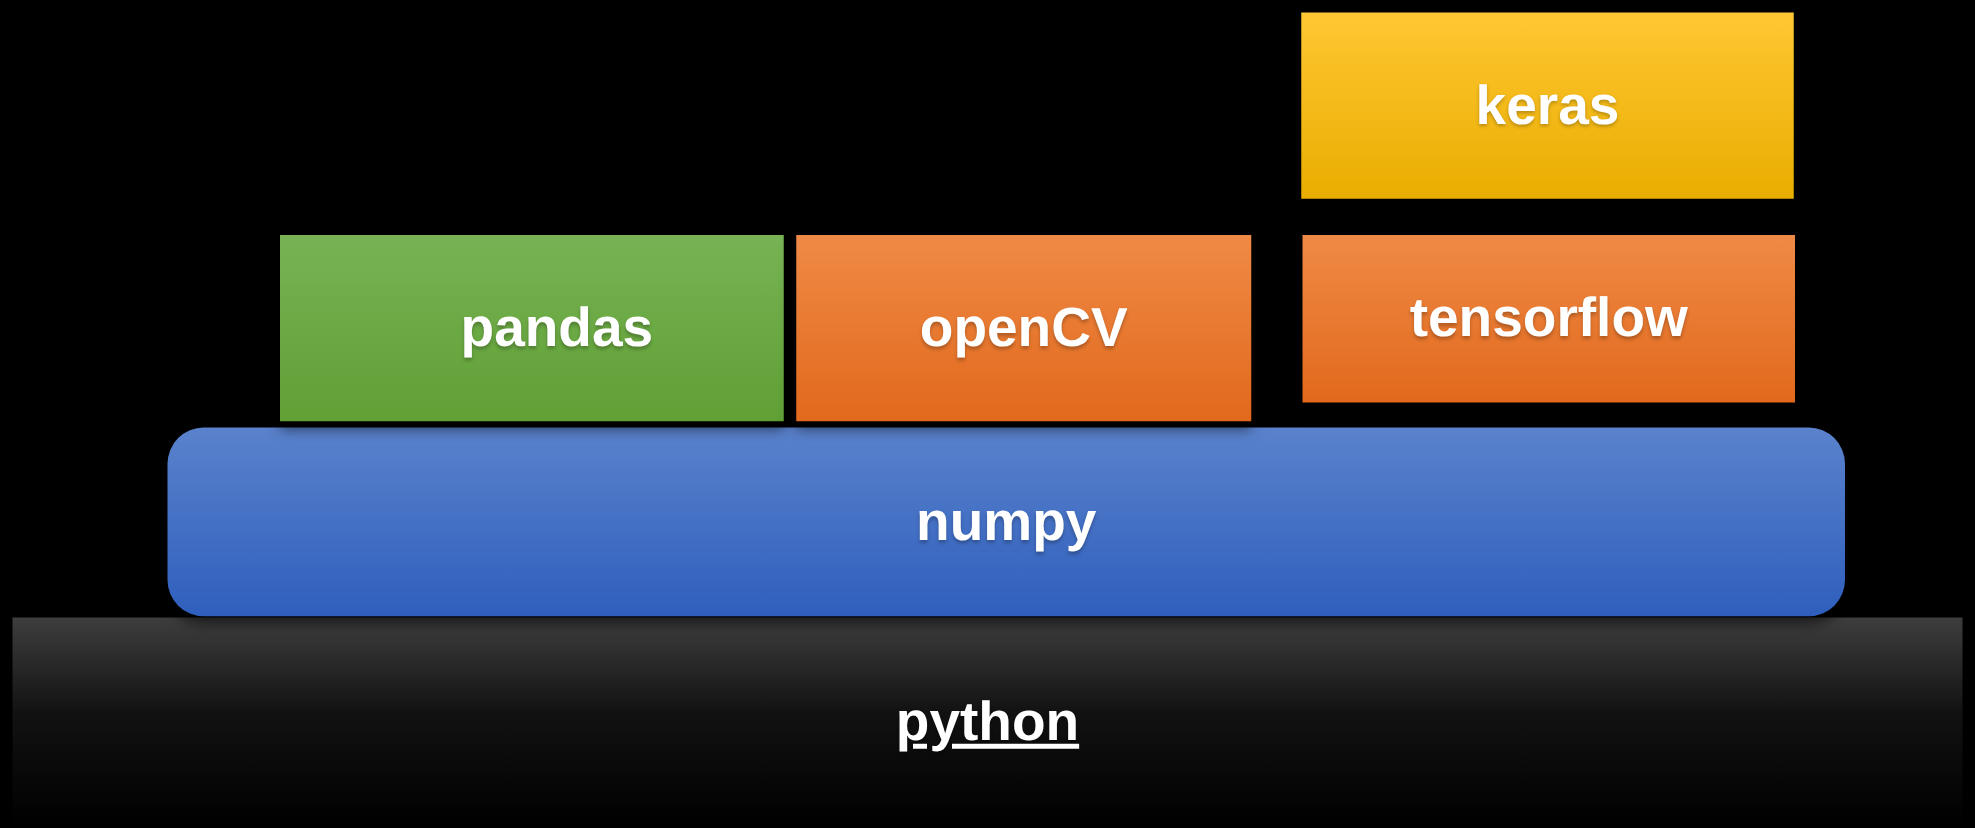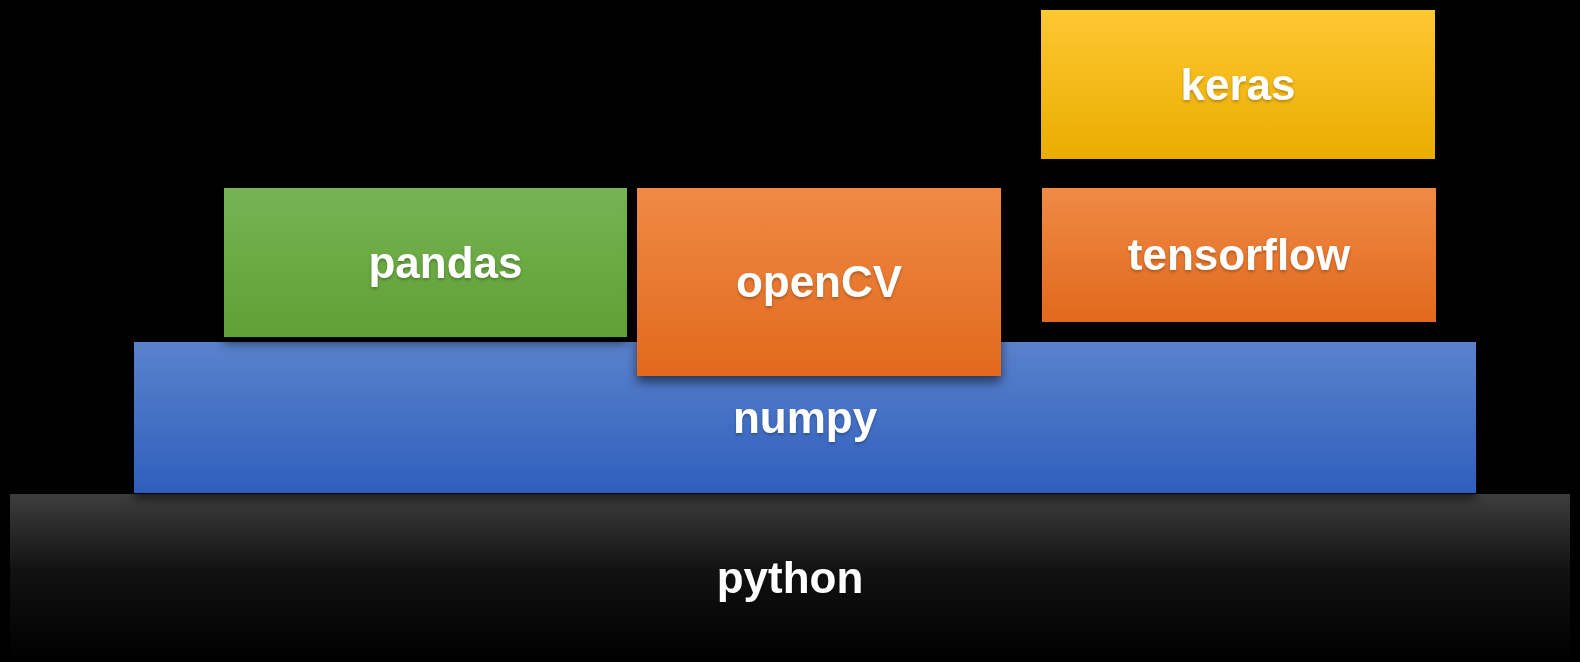--- a/index.html
+++ b/index.html
@@ -24,24 +24,24 @@
     color: #fff;
     font-weight: 700;
     font-size: 44px;
     box-shadow: 0 6px 10px rgba(0,0,0,0.55);
   }
   .box .label {
     text-shadow: 0 2px 3px rgba(0,0,0,0.25);
     white-space: nowrap;
   }
   
-  .box-python     { left: 10px;   top: 494px; width: 1560px; height: 168px; box-shadow: none; }
-  .box-numpy      { left: 134px;  top: 342px; width: 1342px; height: 151px; }
+  .box-python     { left: 10px;   top: 494px; width: 1560px; height: 168px; box-shadow: none; text-decoration: underline; }
+  .box-numpy      { left: 134px;  top: 342px; width: 1342px; height: 151px; border-radius: 29px; }
   .box-pandas     { left: 224px;  top: 188px; width: 363px;  height: 149px; padding-left: 40px; }
-  .box-opencv     { left: 637px;  top: 188px; width: 364px;  height: 188px; }
+  .box-opencv     { left: 637px;  top: 188px; width: 364px;  height: 149px; }
   .box-tensorflow { left: 1042px; top: 188px; width: 394px;  height: 134px; }
   .box-keras      { left: 1041px; top: 10px;  width: 394px;  height: 149px; }
 </style>
 </head>
 <body>
 
 <div class="canvas" style="background: rgb(0, 0, 0); color: rgb(255, 255, 255);">
 
   <div class="box box-python" style="background: linear-gradient(rgb(62, 62, 62), rgb(18, 18, 18) 45%, rgb(0, 0, 0));">
     <span class="label">python</span>

